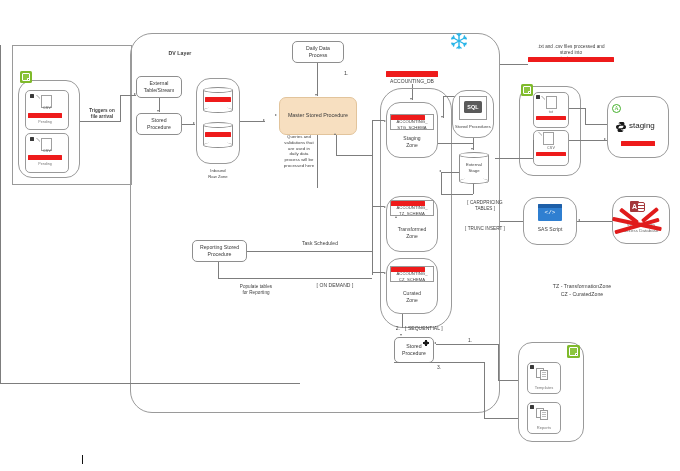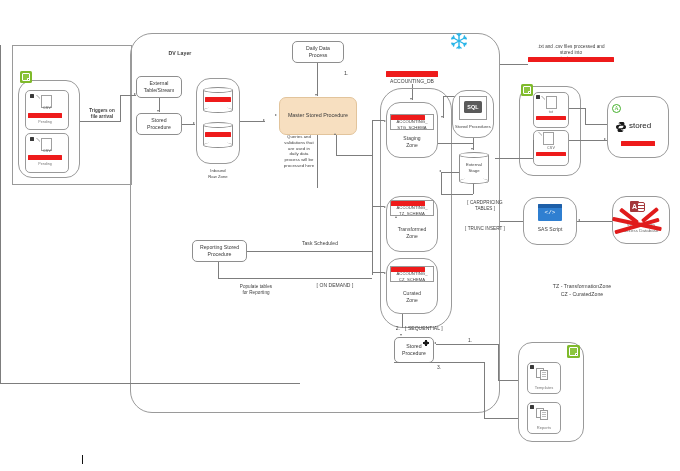--- a/index.html
+++ b/index.html
@@ -472,21 +472,21 @@
   <div class="redact" style="left:536px; top:152px; width:30px; height:4px;"></div>
 
   <div class="h" style="left:500px; top:64px; width:28px;"></div>
 
   <div class="box rnd-lg" style="left:607px; top:96px; width:62px; height:62px;"></div>
   <div class="anaconda" style="left:612px; top:104px;"></div>
   <svg class="pylogo" style="left:615px; top:121px;" width="12" height="12" viewBox="0 0 24 24">
     <path d="M11.9 2c-2.6 0-4.4.9-4.4 3v2.2h4.6v.8H5.6C3.4 8 2 9.7 2 12.1c0 2.3 1.3 4 3.5 4h1.6v-2.6c0-2.2 1.9-3.9 4.1-3.9h4.5c1.8 0 3.2-1.5 3.2-3.3V5c0-1.8-1.5-3-3.2-3h-3.8zm-2.5 1.5c.5 0 .9.4.9.9s-.4.9-.9.9-.9-.4-.9-.9.4-.9.9-.9z" fill="#1a1a1a"></path>
     <path d="M12.1 22c2.6 0 4.4-.9 4.4-3v-2.2h-4.6v-.8h6.5c2.2 0 3.6-1.7 3.6-4.1 0-2.3-1.3-4-3.5-4h-1.6v2.6c0 2.2-1.9 3.9-4.1 3.9H8.3C6.5 14.4 5.1 15.9 5.1 17.7V19c0 1.8 1.5 3 3.2 3h3.8zm2.5-1.5c-.5 0-.9-.4-.9-.9s.4-.9.9-.9.9.4.9.9-.4.9-.9.9z" fill="#1a1a1a"></path>
   </svg>
-  <div class="pytext" style="left:629px; top:121px;">stored</div>
+  <div class="pytext" style="left:629px; top:121px;">staging</div>
   <div class="redact" style="left:621px; top:141px; width:34px; height:5px;"></div>
 
   <div class="h" style="left:569px; top:108px; width:16px;"></div>
   <div class="v" style="left:585px; top:108px; height:16px;"></div>
   <div class="h" style="left:585px; top:124px; width:22px;"></div>
   <div class="h" style="left:569px; top:140px; width:38px;"></div>
   <div class="ar ar-r" style="left:604px; top:138.4px;"></div>
 
   <div class="h" style="left:495px; top:158px; width:38px;"></div>
   <div class="v" style="left:533px; top:140px; height:18px;"></div>

